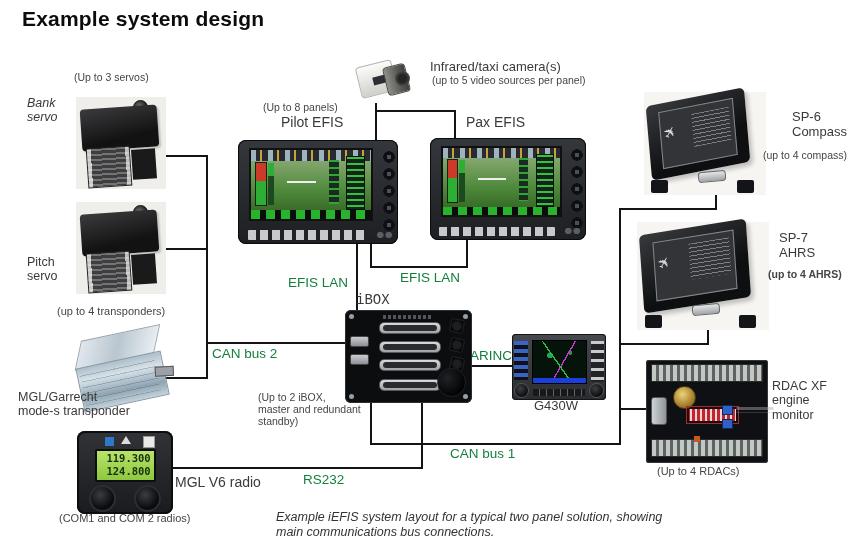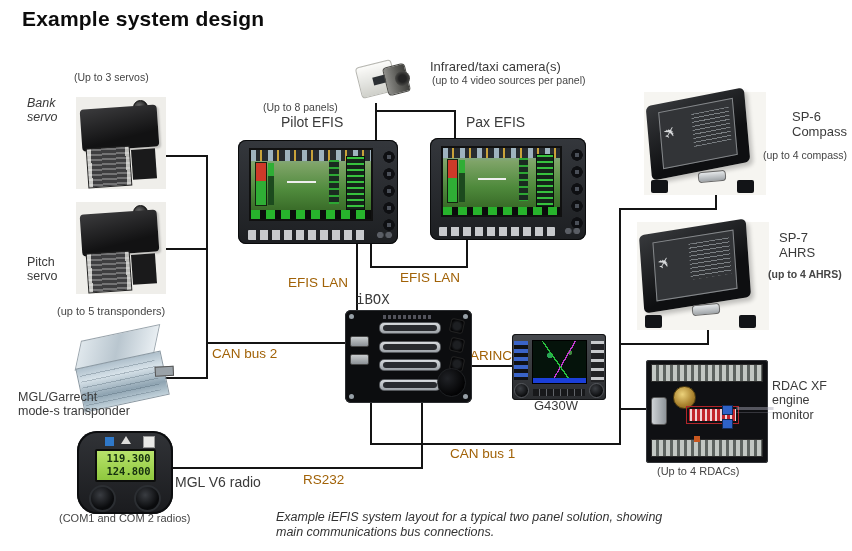--- a/index.html
+++ b/index.html
@@ -3,21 +3,21 @@
 <meta charset="utf-8">
 <style>
   html,body{margin:0;padding:0;background:#fff;}
   #canvas{position:relative;width:852px;height:551px;background:#ffffff;overflow:hidden;
           font-family:"Liberation Sans",sans-serif;}
   .label{position:absolute;color:#3a3a3a;white-space:pre-line;line-height:1.14;}
   .title{color:#0c0c0c;font-weight:bold;font-size:21px;letter-spacing:.2px;}
   .name{font-size:13px;}
   .big{font-size:14px;}
   .note{font-size:10.5px;color:#454545;}
-  .bus{font-size:13.5px;color:#a16207;}
+  .bus{font-size:13.5px;color:#15803d;}
   .cap{font-size:12.5px;color:#333;line-height:1.22;}
   .line{position:absolute;background:#141414;}
   .photo{position:absolute;}
 
   
   .efis{background:linear-gradient(#34373c,#1d1f22);border-radius:8px;box-shadow:inset 0 0 0 1px #0a0b0c;}
   .efis-screen{position:absolute;left:7%;top:8%;width:75%;height:66%;border:2px solid #101010;
     background:linear-gradient(180deg,#8aabbf 0%,#7fa468 20%,#4f8a3c 58%,#305f20 100%);}
   .scr-top{position:absolute;top:0;left:0;right:0;height:15%;background:#272b30;
     background-image:repeating-linear-gradient(90deg,#9fb3bf 0 5px,#272b30 5px 9px,#c9a23a 9px 11px,#272b30 11px 17px);}
@@ -113,21 +113,21 @@
     background:radial-gradient(circle at 40% 40%,#707070,#1b1b1b 70%);}
   .servo-top{position:absolute;left:6%;top:11%;width:86%;height:46%;border-radius:4px;transform:rotate(-4deg);
     background:linear-gradient(170deg,#3b3b3d,#121213 70%);box-shadow:2px 2px 2px rgba(0,0,0,.18);}
   .servo-motor{position:absolute;left:12%;top:54%;width:47%;height:41%;border:1px solid #222;transform:rotate(-4deg);
     background:linear-gradient(90deg,#c9c9c6 0 9%,#3e3e40 9% 91%,#bdbdba 91%);}
   .servo-motor:after{content:"";position:absolute;inset:0;
     background:repeating-linear-gradient(180deg,rgba(255,255,255,.28) 0 2px,rgba(0,0,0,0) 2px 5px);}
   .servo-side{position:absolute;left:62%;top:56%;width:27%;height:33%;background:#1a1a1b;transform:rotate(-4deg);}
 
   
-  .radio{background:linear-gradient(#313337,#1a1b1e);border-radius:20px;box-shadow:inset 0 0 0 2px #0c0d0f;}
+  .radio{background:linear-gradient(#313337,#1a1b1e);border-radius:8px;box-shadow:inset 0 0 0 2px #0c0d0f;}
   .radio-lcd{position:absolute;left:19%;top:22%;width:63%;height:39%;border:2px solid #0c0d0c;border-radius:2px;
     background:linear-gradient(#b8e36b,#8ec73e);box-sizing:border-box;padding:1px 3px;
     font-family:"DejaVu Sans Mono",monospace;font-weight:bold;font-size:10.5px;line-height:1.25;
     color:#15300f;text-align:right;}
   .radio-chipb{position:absolute;left:29%;top:7%;width:9px;height:9px;background:#2f78c8;}
   .radio-chipw{position:absolute;right:19%;top:6%;width:10px;height:10px;background:#e9e9e7;border:1px solid #999;}
   .radio-tri{position:absolute;left:46%;top:6%;width:0;height:0;border-left:5px solid rgba(0,0,0,0);
     border-right:5px solid rgba(0,0,0,0);border-bottom:8px solid #dcdcda;}
   .radio-knob{position:absolute;bottom:2%;width:23px;height:23px;border-radius:50%;border:2px solid #2b2e32;
     background:radial-gradient(circle at 40% 35%,#3a3d42,#0a0b0d 65%);}
@@ -198,21 +198,21 @@
     <div class="servo-side"></div>
   </div>
 
   <div class="photo" style="left:357px;top:55px;width:52px;height:52px;">
     <div class="cam-body"></div>
     <div class="cam-logo"></div>
     <div class="cam-lens"></div>
     <div class="cam-face"></div>
   </div>
   <div class="label name" style="left:430px;top:60px;">Infrared/taxi camera(s)</div>
-  <div class="label note" style="left:432px;top:75px;">(up to 4 video sources per panel)</div>
+  <div class="label note" style="left:432px;top:75px;">(up to 5 video sources per panel)</div>
 
   <div class="label note" style="left:263px;top:102px;text-align:right;">(Up to 8 panels)</div>
   <div class="label big" style="left:281px;top:115px;">Pilot EFIS</div>
   <div class="photo efis" style="left:238px;top:140px;width:160px;height:104px;">
     <div class="efis-screen">
       <div class="scr-top"></div>
       <div class="scr-tape-l"></div>
       <div class="scr-tape-l2"></div>
       <div class="scr-tower2"></div>
       <div class="scr-tower"></div>
@@ -281,20 +281,23 @@
     <div class="nut" style="top:30%;"></div>
     <div class="nut" style="top:50%;"></div>
     <div class="bigconn"></div>
     <div class="sideconn" style="top:28%;"></div>
     <div class="sideconn" style="top:47%;"></div>
     <div class="screw" style="left:3%;top:4%;"></div>
     <div class="screw" style="right:3%;top:4%;"></div>
     <div class="screw" style="left:3%;bottom:4%;"></div>
     <div class="screw" style="right:3%;bottom:4%;"></div>
   </div>
+  <div class="label note" style="left:258px;top:392px;">(Up to 2 iBOX,
+master and redundant
+standby)</div>
 
   <div class="photo g430" style="left:512px;top:334px;width:94px;height:66px;">
     <div class="g430-left"></div>
     <div class="g430-screen"></div>
     <div class="g430-right"></div>
     <div class="g430-brow"></div>
     <div class="g430-knob" style="left:2%;"></div>
     <div class="g430-knob" style="right:2%;"></div>
   </div>
   <div class="label name" style="left:534px;top:399px;">G430W</div>
@@ -308,21 +311,21 @@
     <div class="rdac-blue" style="right:29%;top:57%;"></div>
     <div class="rdac-dsub"></div>
     <div class="rdac-orange"></div>
     <div class="print" style="right:8%;top:30%;width:6px;height:36%;transform:rotate(90deg);"></div>
   </div>
   <div class="label" style="left:772px;top:379px;font-size:12.5px;">RDAC XF
 engine
 monitor</div>
   <div class="label note" style="left:657px;top:465px;font-size:11px;">(Up to 4 RDACs)</div>
 
-  <div class="label note" style="left:57px;top:305px;font-size:11px;">(up to 5 transponders)</div>
+  <div class="label note" style="left:57px;top:305px;font-size:11px;">(up to 4 transponders)</div>
   <div class="photo" style="left:72px;top:323px;width:100px;height:102px;">
     <div class="xpdr-box">
       <div class="xpdr-top"></div>
       <div class="xpdr-front">
         <div class="xpdr-groove"></div>
       </div>
       <div class="xpdr-conn"></div>
     </div>
   </div>
   <div class="label" style="left:18px;top:390px;font-size:12.5px;">MGL/Garrecht

